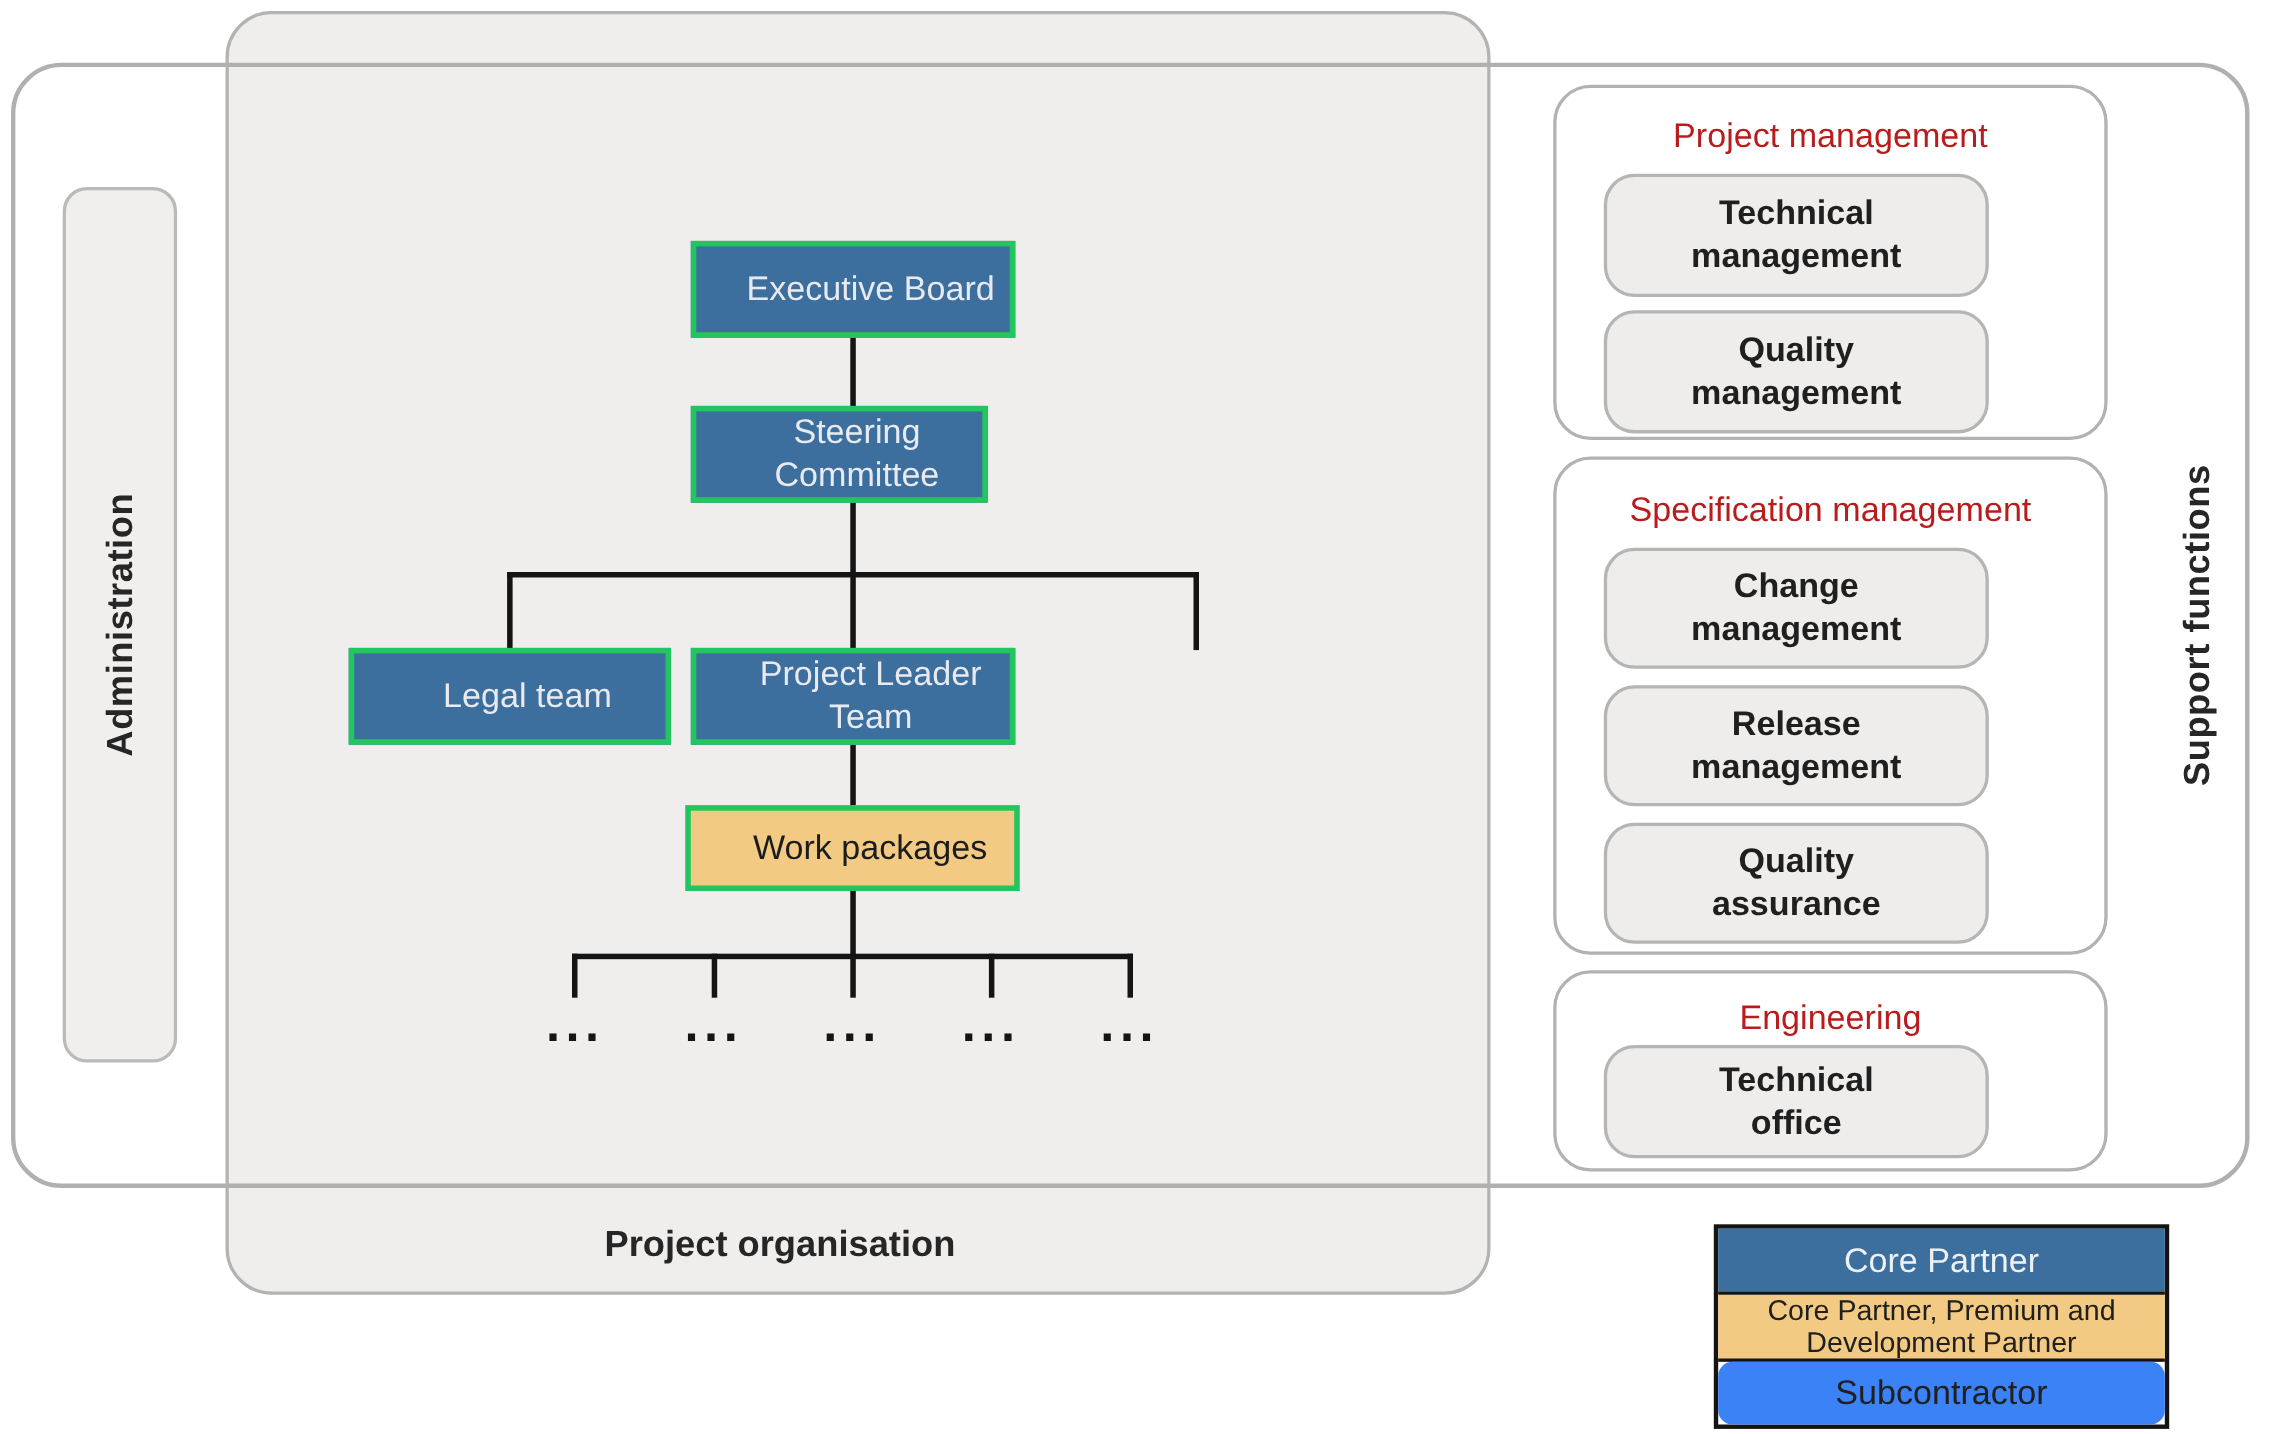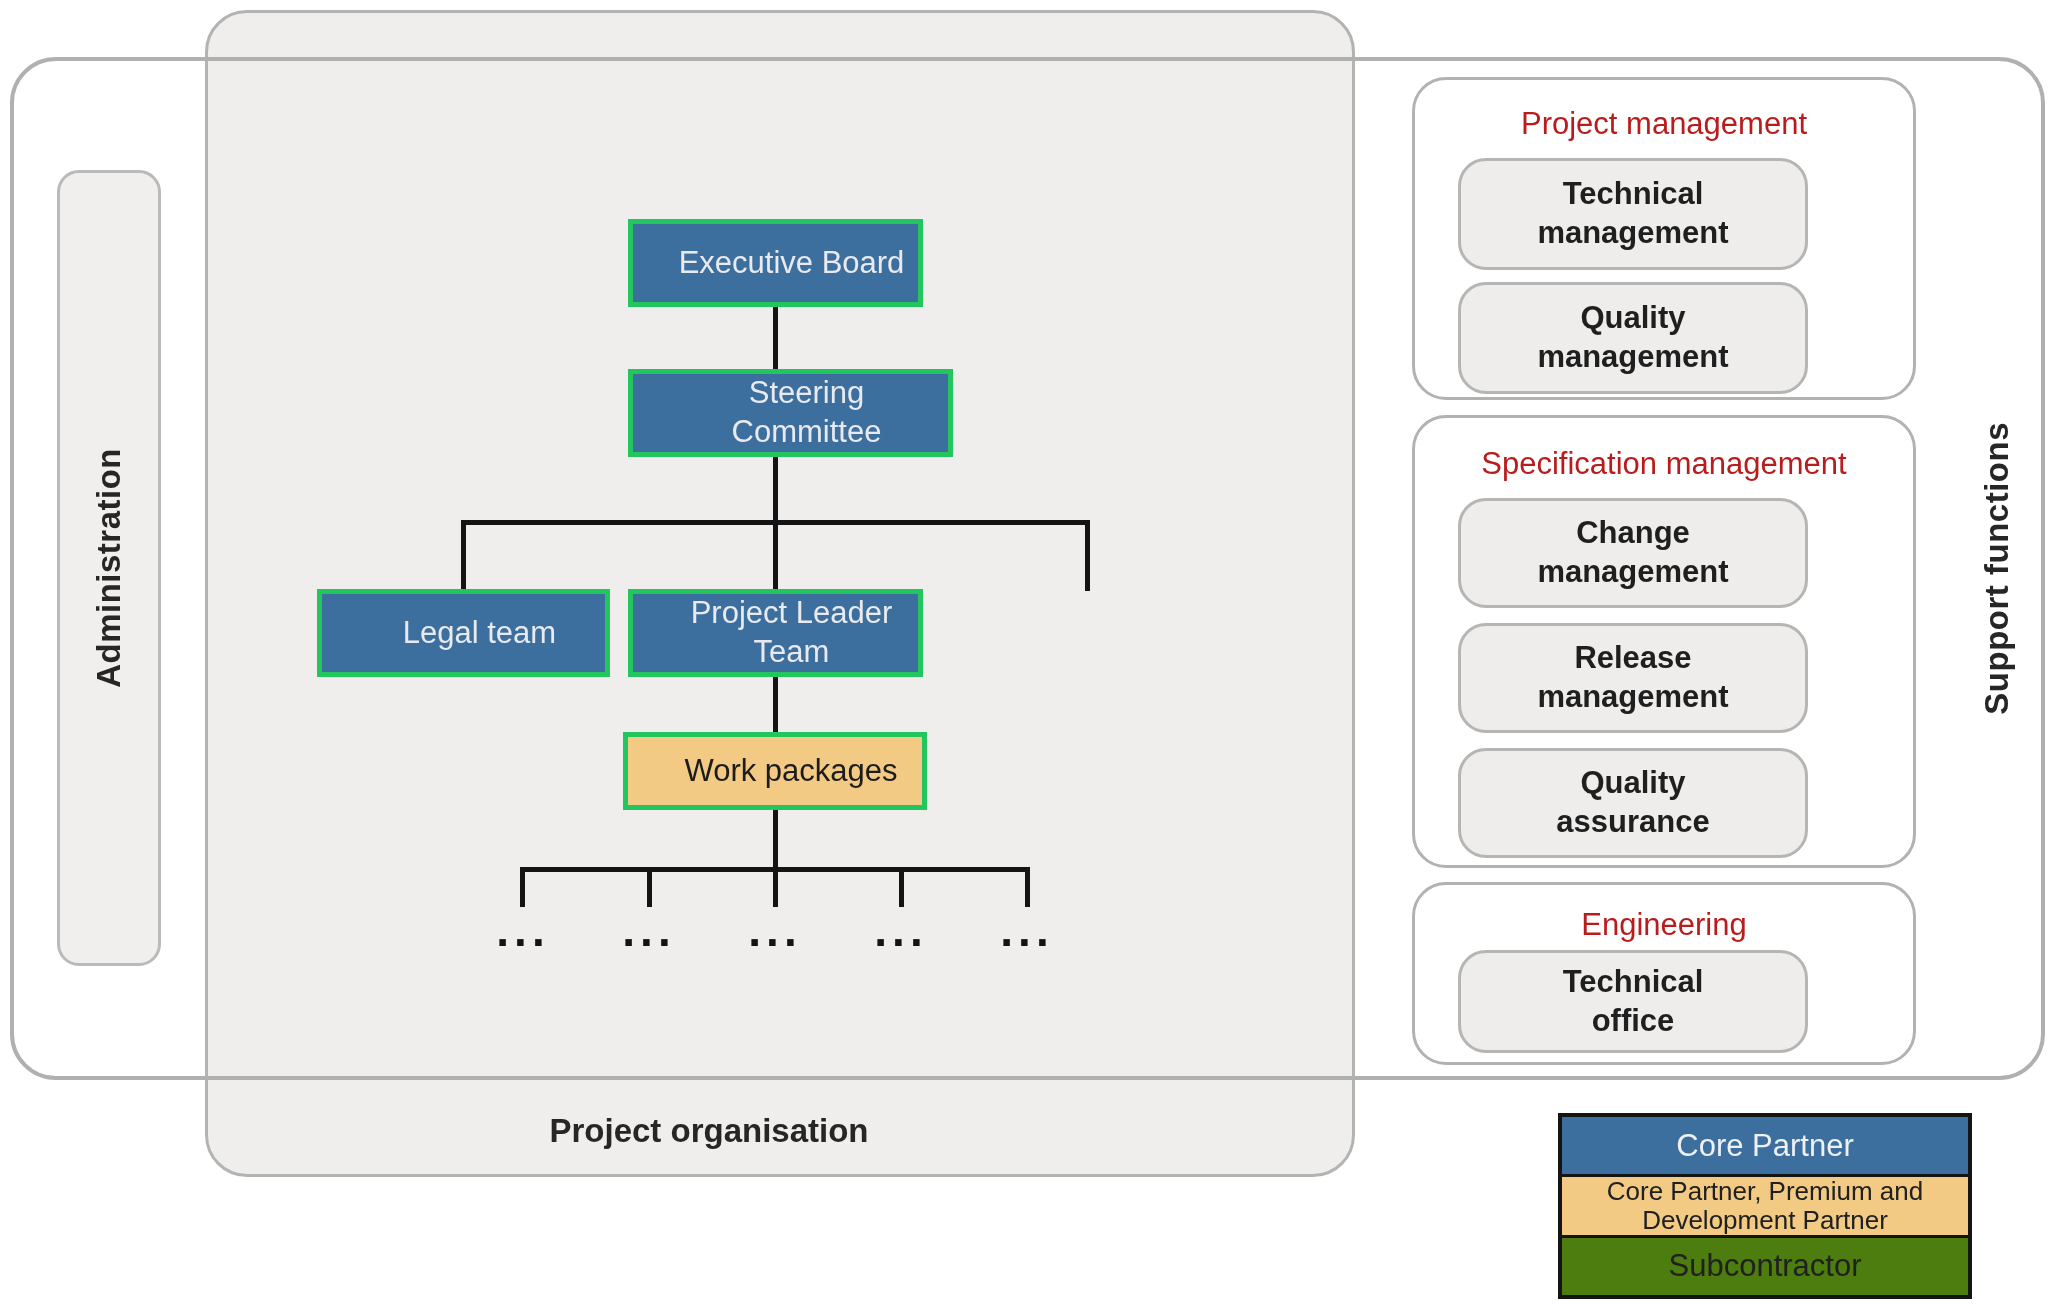--- a/index.html
+++ b/index.html
@@ -69,21 +69,21 @@
     font-size: 31px;
     line-height: 1.25;
     white-space: pre-line;
     z-index: 3;
     padding-left: 32px;
   }
   .node.blue { background: #3c6e9e; color: #e8eaef; }
   .node.tan  { background: #f2ca83; color: #1c1c1c; }
 
   .n-exec  { left: 628px; top: 219px; width: 295px; height: 88px; }
-  .n-steer { left: 628px; top: 369px; width: 325px; height: 88px; }
+  .n-steer { left: 628px; top: 369px; width: 270px; height: 88px; }
   .n-legal { left: 317px; top: 589px; width: 293px; height: 88px; }
   .n-plt   { left: 628px; top: 589px; width: 295px; height: 88px; }
   .n-comm  { left: 940px; top: 589px; width: 292px; height: 88px; }
   .n-wp    { left: 623px; top: 732px; width: 304px; height: 78px; }
 
   .cline { position: absolute; background: #141414; z-index: 2; }
   .l-v1 { left: 773px; top: 307px; width: 5px; height: 64px; }
   .l-v2 { left: 773px; top: 457px; width: 5px; height: 66px; }
   .l-h1 { left: 461px; top: 520px; width: 629px; height: 5px; }
   .l-v3 { left: 461px; top: 520px; width: 5px; height: 71px; }
@@ -187,21 +187,21 @@
     white-space: pre-line;
   }
   .legend-row.core {
     background: #3c6e9e; color: #eef0f4; font-size: 31px;
   }
   .legend-row.premium {
     background: #f2ca83; color: #202020; font-size: 26px; line-height: 1.1;
     border-top: 3px solid #141414; border-bottom: 3px solid #141414;
   }
   .legend-row.sub {
-    background: #4d7c0f; color: #202020; font-size: 31px;
+    background: #3b82f6; color: #202020; font-size: 31px; border-radius: 13px;
   }
 </style>
 </head>
 <body>
 
 <div id="page">
 
   <div class="central-box"></div>
 
   <div class="admin-bar">

